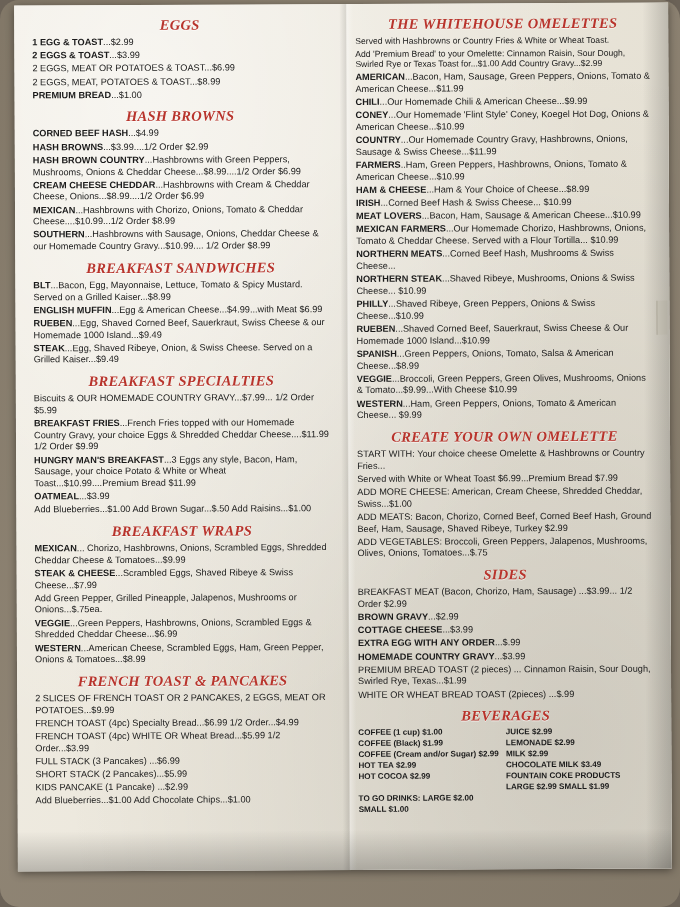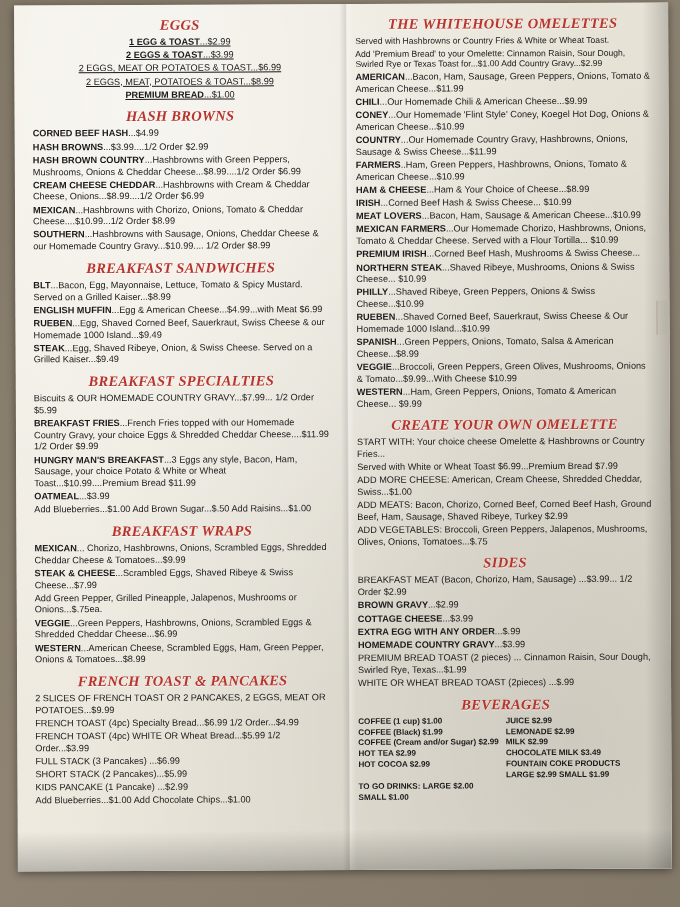--- a/index.html
+++ b/index.html
@@ -8,20 +8,21 @@
     background:#6b6257;
     font-family:"Liberation Sans", sans-serif;
     overflow:hidden;
   }
   #page{
     position:relative;
     width:680px;height:907px;
     background:
       linear-gradient(120deg, rgba(0,0,0,0.06), rgba(255,255,255,0.04) 40%, rgba(0,0,0,0.05)),
       #8a7f6e;
+    border-radius: 19px;
   }
   
   #sheet{
     position:absolute;
     left:16px;top:4px;width:654px;height:866px;
     background:#efece4;
     box-shadow:0 2px 8px rgba(0,0,0,0.45);
     transform:rotate(-0.25deg);
     overflow:hidden;
   }
@@ -68,21 +69,21 @@
     text-shadow:0 1px 0 rgba(255,255,255,.6);
   }
   h2.section.first{margin-top:2px;}
   .item{
     font-size:9.2px;
     line-height:1.27;
     color:#1a1a1a;
     margin:0 0 1.5px 0;
     text-align:left;
   }
-  .item.center{text-align:center;text-decoration:underline;}
+  .item.center{}
   .item b, .nm{font-weight:bold;}
   .intro{
     font-size:8.6px;line-height:1.25;color:#1a1a1a;margin:0 0 2px 0;
   }
   
   .bev{
     display:flex;flex-wrap:wrap;
     font-size:8.1px;line-height:1.35;color:#1a1a1a;
     font-weight:bold;
   }
@@ -181,21 +182,21 @@
         <div>
           <p class="item"><b>AMERICAN</b>...Bacon, Ham, Sausage, Green Peppers, Onions, Tomato &amp; American Cheese...$11.99</p>
           <p class="item"><b>CHILI</b>...Our Homemade Chili &amp; American Cheese...$9.99</p>
           <p class="item"><b>CONEY</b>...Our Homemade 'Flint Style' Coney, Koegel Hot Dog, Onions &amp; American Cheese...$10.99</p>
           <p class="item"><b>COUNTRY</b>...Our Homemade Country Gravy, Hashbrowns, Onions, Sausage &amp; Swiss Cheese...$11.99</p>
           <p class="item"><b>FARMERS</b>..Ham, Green Peppers, Hashbrowns, Onions, Tomato &amp; American Cheese...$10.99</p>
           <p class="item"><b>HAM &amp; CHEESE</b>...Ham &amp; Your Choice of Cheese...$8.99</p>
           <p class="item"><b>IRISH</b>...Corned Beef Hash &amp; Swiss Cheese... $10.99</p>
           <p class="item"><b>MEAT LOVERS</b>...Bacon, Ham, Sausage &amp; American Cheese...$10.99</p>
           <p class="item"><b>MEXICAN FARMERS</b>...Our Homemade Chorizo, Hashbrowns, Onions, Tomato &amp; Cheddar Cheese. Served with a Flour Tortilla... $10.99</p>
-          <p class="item"><b>PREMIUM IRISH</b>...Corned Beef Hash, Mushrooms &amp; Swiss Cheese...</p>
+          <p class="item"><b>NORTHERN MEATS</b>...Corned Beef Hash, Mushrooms &amp; Swiss Cheese...</p>
           <p class="item"><b>NORTHERN STEAK</b>...Shaved Ribeye, Mushrooms, Onions &amp; Swiss Cheese... $10.99</p>
           <p class="item"><b>PHILLY</b>...Shaved Ribeye, Green Peppers, Onions &amp; Swiss Cheese...$10.99</p>
           <p class="item"><b>RUEBEN</b>...Shaved Corned Beef, Sauerkraut, Swiss Cheese &amp; Our Homemade 1000 Island...$10.99</p>
           <p class="item"><b>SPANISH</b>...Green Peppers, Onions, Tomato, Salsa &amp; American Cheese...$8.99</p>
           <p class="item"><b>VEGGIE</b>...Broccoli, Green Peppers, Green Olives, Mushrooms, Onions &amp; Tomato...$9.99...With Cheese $10.99</p>
           <p class="item"><b>WESTERN</b>...Ham, Green Peppers, Onions, Tomato &amp; American Cheese... $9.99</p>
         </div>
 
         <h2 class="section">CREATE YOUR OWN OMELETTE</h2>
         <div>

